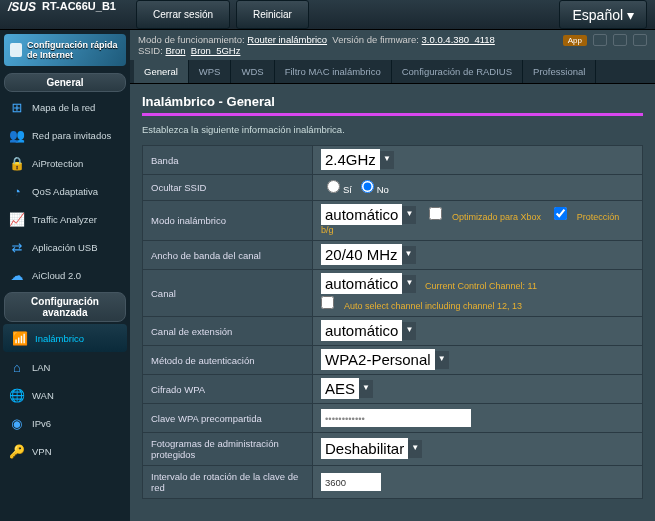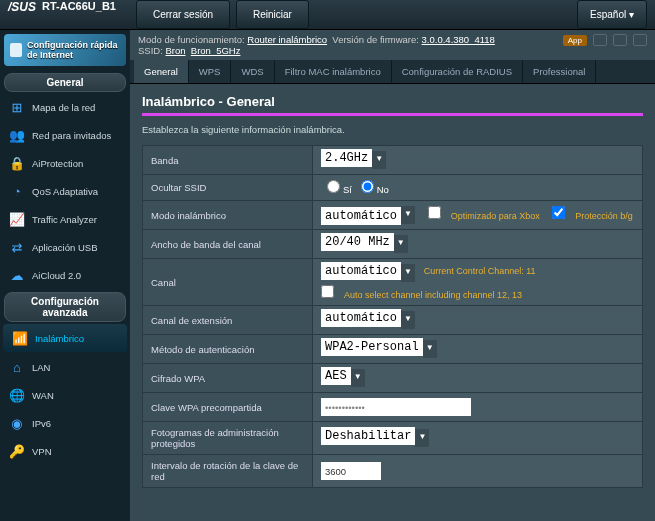--- a/index.html
+++ b/index.html
@@ -2,21 +2,21 @@
 <html><head>
 <meta charset="utf-8">
 <style>
 *{margin:0;padding:0;box-sizing:border-box;font-family:Arial,sans-serif}
 body{background:#1a2730;width:655px;height:521px;overflow:hidden;font-size:10px;color:#fff}
 .topbar{height:30px;background:linear-gradient(#2a3b45,#1a2730);display:flex;padding:0 8px;border-bottom:1px solid #000}
 .logo{font-weight:bold;font-size:12px;font-style:italic;margin-right:6px}
 .model{font-size:11px;font-weight:bold;margin-right:20px}
 .topbtn{background:linear-gradient(#3a4b55,#1a2a33);border:1px solid #0a1a22;color:#fff;padding:4px 16px;font-size:10px;margin-right:6px;border-radius:3px;cursor:pointer}
 .spacer{flex:1}
-.lang{background:linear-gradient(#3a4b55,#1a2a33);border:1px solid #0a1a22;color:#fff;padding:4px 12px;font-size:10px;border-radius:3px;cursor:pointer}
+.lang{background:linear-gradient(#3a4b55,#1a2a33);border:1px solid #0a1a22;color:#fff;padding:4px 12px;font-size:14px;border-radius:3px;cursor:pointer}
 .container{display:flex;height:491px}
 .sidebar{width:130px;background:#13232c;display:flex;flex-direction:column;overflow:hidden}
 .quickbox{margin:4px;background:linear-gradient(120deg,#4da8d8,#1e5a7a);border-radius:4px;padding:6px;display:flex;align-items:center;font-size:9px;font-weight:bold;text-shadow:0 1px 1px #000}
 .quickbox .qicon{width:18px;height:14px;background:#fff;border-radius:2px;margin-right:5px;opacity:.85}
 .sechead{background:linear-gradient(#3a4b55,#2a3a43);padding:3px;text-align:center;font-size:10px;font-weight:bold;margin:3px 4px 1px;border-radius:8px;border:1px solid #445560}
 .menuitem{display:flex;align-items:center;padding:6px 8px;cursor:pointer;font-size:9.5px;color:#cdd8dd}
 .menuitem.active{background:linear-gradient(#1a3a4a,#0a2a3a);color:#00c8ff;border-radius:4px;margin:1px 3px}
 .micon{width:18px;height:16px;margin-right:6px;display:inline-flex;align-items:center;justify-content:center;font-size:13px}
 .main{flex:1;background:#364a53;display:flex;flex-direction:column;overflow:hidden}
 .infobar{padding:4px 8px;font-size:9.5px;color:#ccc}
@@ -30,21 +30,21 @@
 .content{flex:1;padding:10px 12px;overflow-y:auto}
 .content::-webkit-scrollbar{width:8px}
 .content::-webkit-scrollbar-track{background:#1a2a33}
 .content::-webkit-scrollbar-thumb{background:#5a6a73}
 .ptitle{font-size:13px;font-weight:bold;border-bottom:3px solid #d946ef;padding-bottom:4px;margin-bottom:8px}
 .psub{font-size:9.5px;color:#cdd;margin-bottom:10px}
 .ftable{width:100%;border-collapse:collapse}
 .ftable td{padding:5px 8px;font-size:9.5px;border:1px solid #2a3a43;vertical-align:middle}
 .ftable td:first-child{width:170px;background:#3c505a;color:#dde}
 .ftable td:last-child{background:#465a63}
-.sel{background:#fff;color:#000;border:none;padding:2px 4px;font-size:12px;font-family:Liberation Mono, monospace;min-width:80px;height:18px}
+.sel{background:#fff;color:#000;border:none;padding:2px 4px;font-size:15px;font-family:Liberation Sans, sans-serif;min-width:80px;height:18px}
 .dd{display:inline-block;width:14px;height:18px;background:#3a4a53;vertical-align:top;text-align:center;line-height:16px;color:#fff;font-size:8px;cursor:pointer}
 .txt{background:#fff;color:#333;border:none;padding:2px 4px;font-size:9.5px;width:250px;height:18px}
 .rad{margin:0 3px 0 6px}
 .chk{margin:0 4px 0 10px}
 .hint{color:#e8b030;font-size:9px;margin-left:6px}
 </style>
 </head>
 <body>
 
 <div class="topbar">

